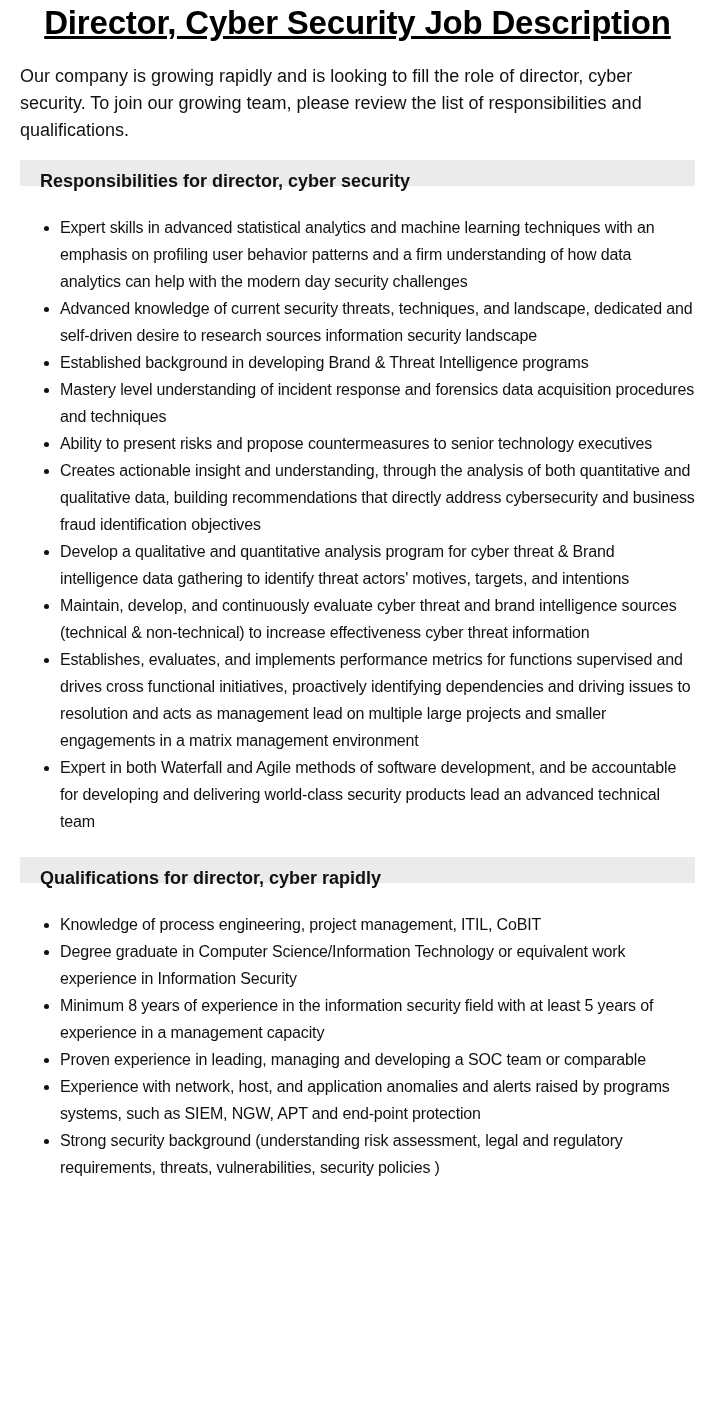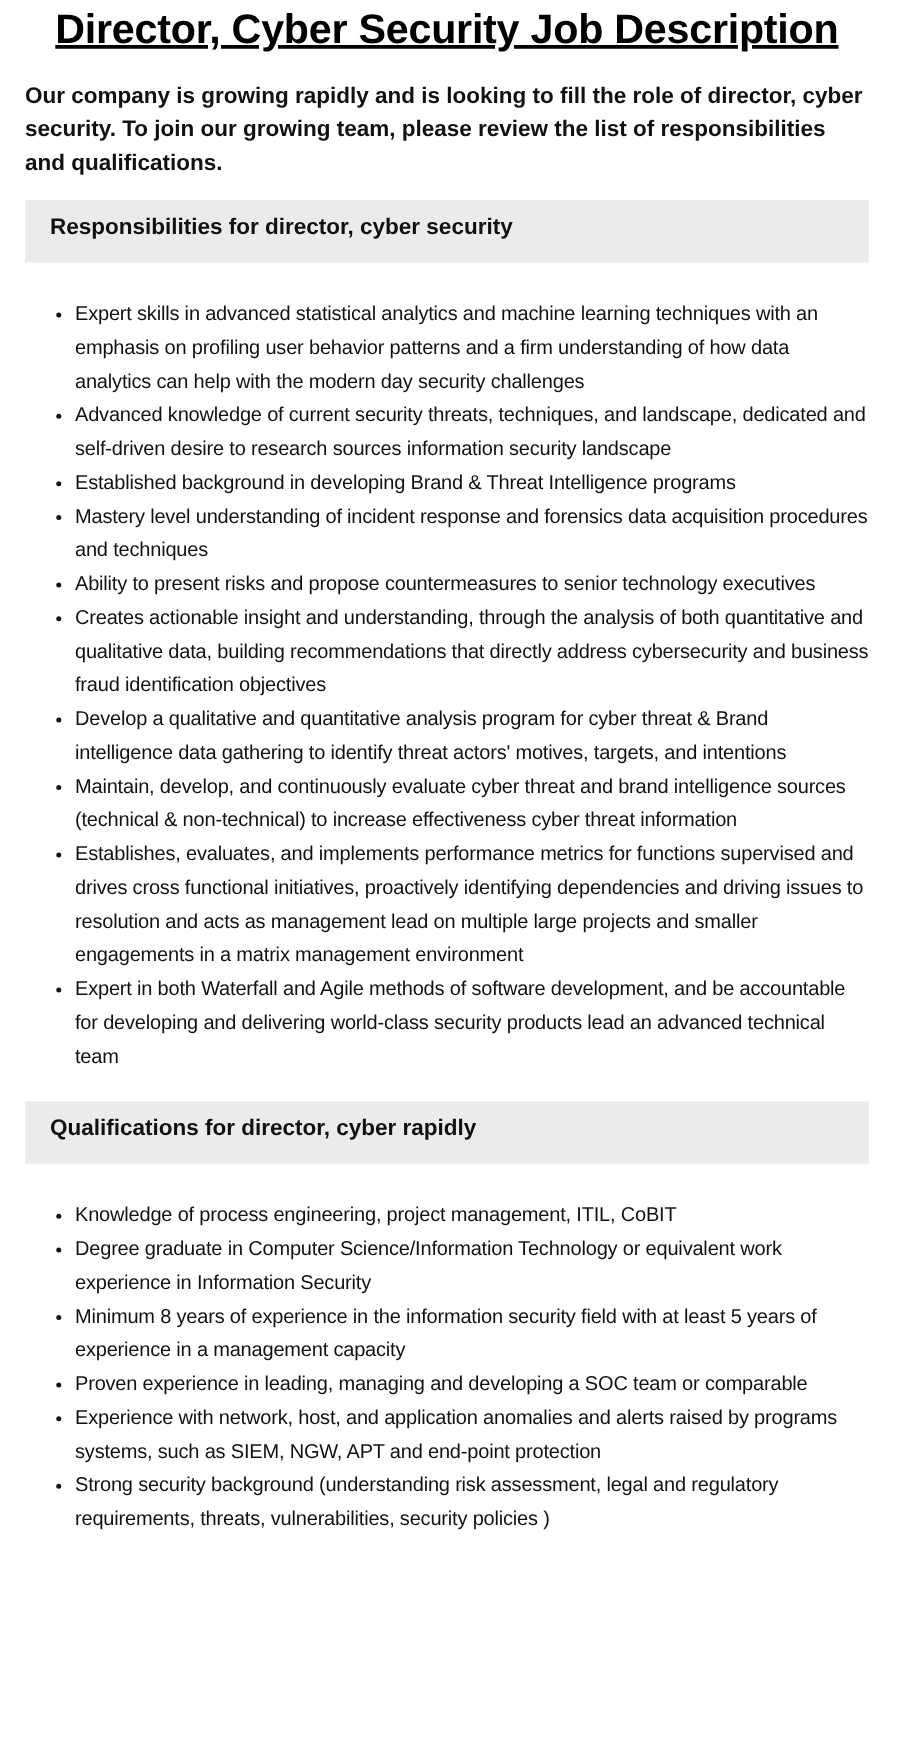--- a/index.html
+++ b/index.html
@@ -11,26 +11,26 @@
   .page { padding: 0 25px 0 20px; }
   h1 {
     margin: 0; padding-top: 2px;
     font-size: 33px; line-height: 42px; font-weight: bold;
     text-align: center; letter-spacing: -0.2px;
     color: #000;
     text-decoration: underline;
   }
   .intro {
     margin: 19px 0 0 0;
-    font-size: 18px; line-height: 27px; font-weight: bold;
+    font-size: 18px; line-height: 27px;
   }
   .section-header {
     margin-top: 16px;
     background: #ebebeb;
-    height: 50px; line-height: 42px;
+    height: 26px; line-height: 42px;
     padding-left: 20px;
     font-size: 18px; font-weight: bold;
     color: #111;
   }
   .section-header.second { margin-top: 22px; }
   ul {
     margin: 28px 0 0 0; padding: 0 0 0 40px;
     font-size: 16px; line-height: 27px;
     letter-spacing: -0.15px;
   }

